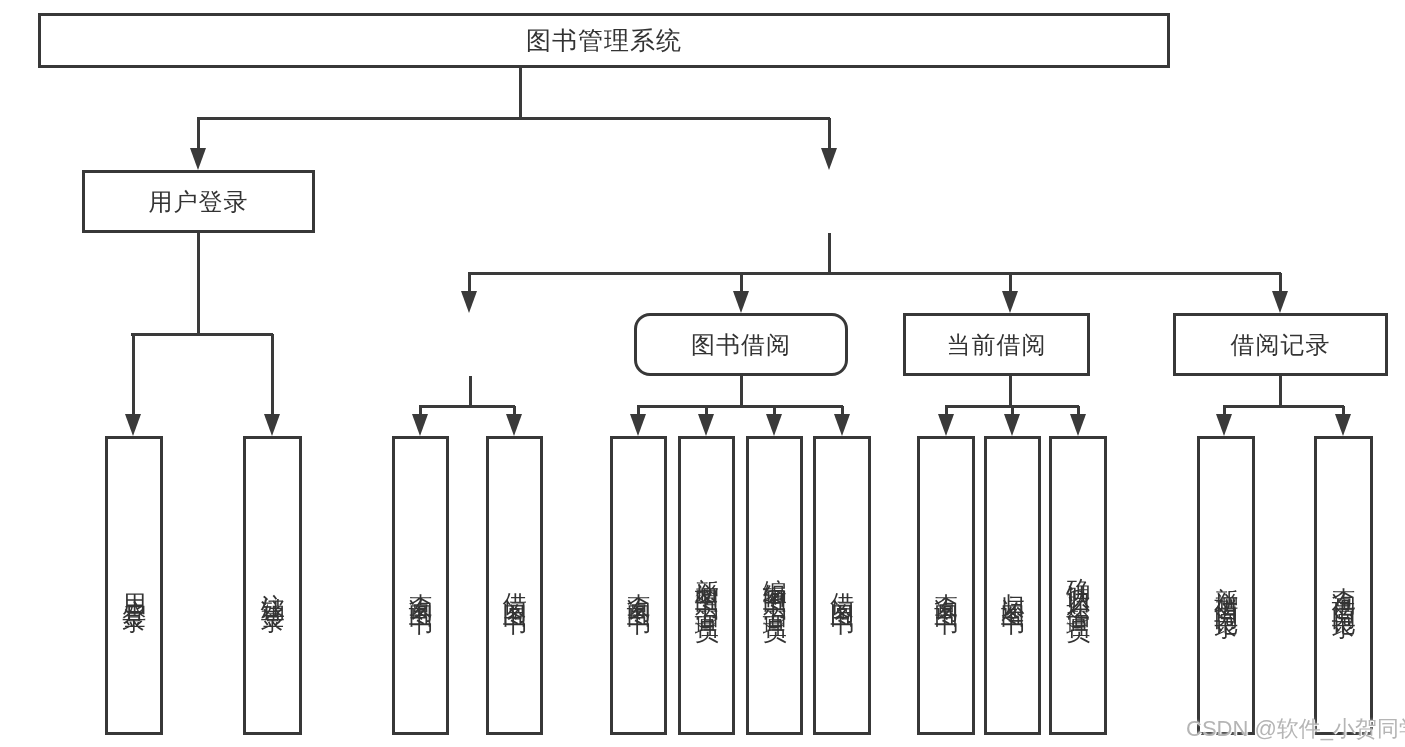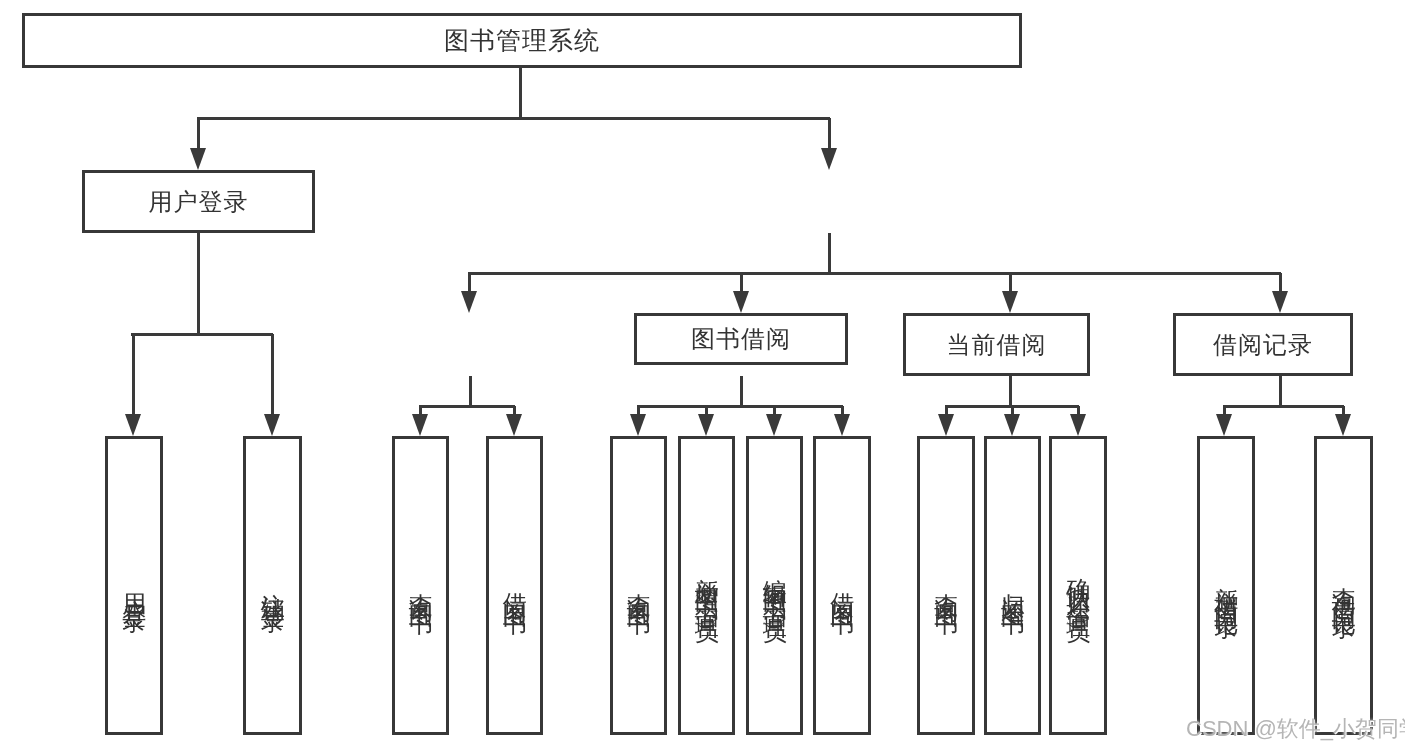--- a/index.html
+++ b/index.html
@@ -34,35 +34,35 @@
     position:absolute;left:1186px;top:714px;z-index:20;
     font-size:22px;color:#b5b5b5;white-space:nowrap;
     text-shadow:0 0 3px #ffffff,1px 1px 0 #ffffff;
   }
 </style>
 </head>
 <body>
 
 <div id="diagram">
 
-  <div class="hbox" style="left:22px;top:13px;width:1000px;height:55px;">
+  <div class="hbox" style="left:38px;top:13px;width:1132px;height:55px;">
     <span class="hlabel" style="font-size:25px;">图书管理系统</span>
   </div>
 
   <div class="hbox" style="left:82px;top:170px;width:233px;height:63px;">
     <span class="hlabel">用户登录</span>
   </div>
 
-  <div class="hbox" style="left:634px;top:313px;width:214px;height:52px;">
+  <div class="hbox" style="left:634px;top:313px;width:214px;height:63px;border-radius:16px;">
     <span class="hlabel">图书借阅</span>
   </div>
   <div class="hbox" style="left:903px;top:313px;width:187px;height:63px;">
     <span class="hlabel">当前借阅</span>
   </div>
-  <div class="hbox" style="left:1173px;top:313px;width:180px;height:63px;">
+  <div class="hbox" style="left:1173px;top:313px;width:215px;height:63px;">
     <span class="hlabel">借阅记录</span>
   </div>
 
   <div class="vbox" style="left:105px;top:436px;width:58px;height:299px;">
     <span class="vlabel">用户登录</span>
   </div>
   <div class="vbox" style="left:243px;top:436px;width:59px;height:299px;">
     <span class="vlabel">注销登录</span>
   </div>
 

